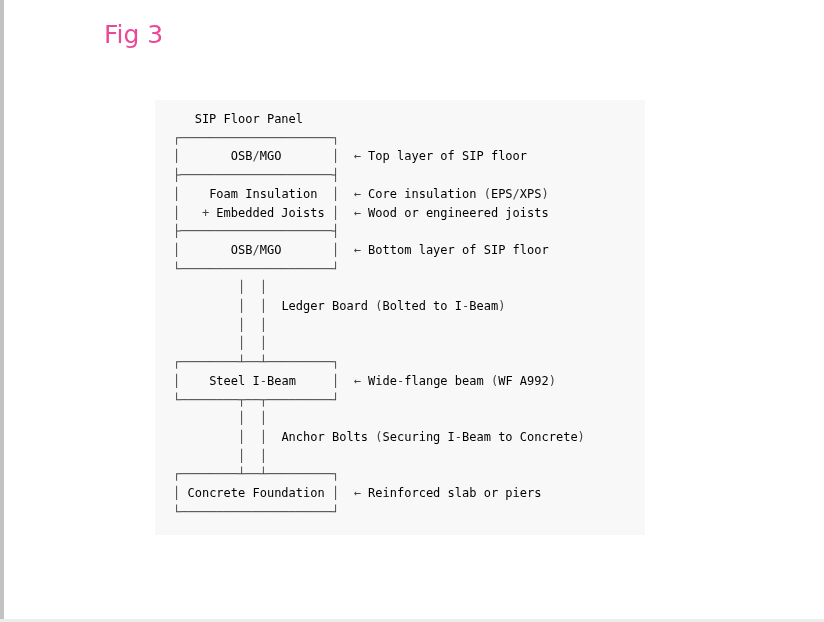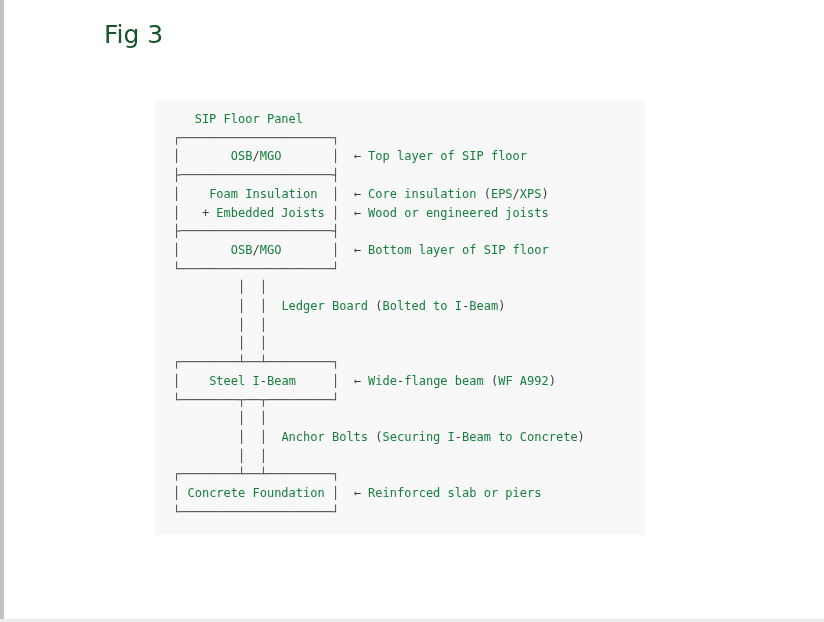--- a/index.html
+++ b/index.html
@@ -24,38 +24,38 @@
   .bottom-edge {
     position: absolute;
     left: 0; bottom: 0;
     width: 100%; height: 3px;
     background: #ededed;
   }
   .figure-label {
     position: absolute;
     left: 104px; top: 20px;
     font-size: 25px;
-    color: #14532d;
+    color: #ec4899;
     font-family: "DejaVu Sans", "Liberation Sans", sans-serif;
   }
   .code-panel {
     position: absolute;
     left: 155px; top: 100px;
     width: 490px; height: 435px;
     background: #f8f8f8;
   }
   .ascii-diagram {
     font-family: "DejaVu Sans Mono", "Liberation Mono", monospace;
     font-size: 12px;
     line-height: 18.7px;
     white-space: pre;
     padding: 10px 18px 12px 18px;
   }
   .dline { white-space: pre; }
-  .tok-g { color: #15803d; }
+  .tok-g { color: #000000; }
   .tok-d { color: #424242; }
 </style>
 </head>
 <body>
 
 <div class="page">
   <div class="left-scrollbar"></div>
 
   <div class="figure-label">Fig 3</div>
 

